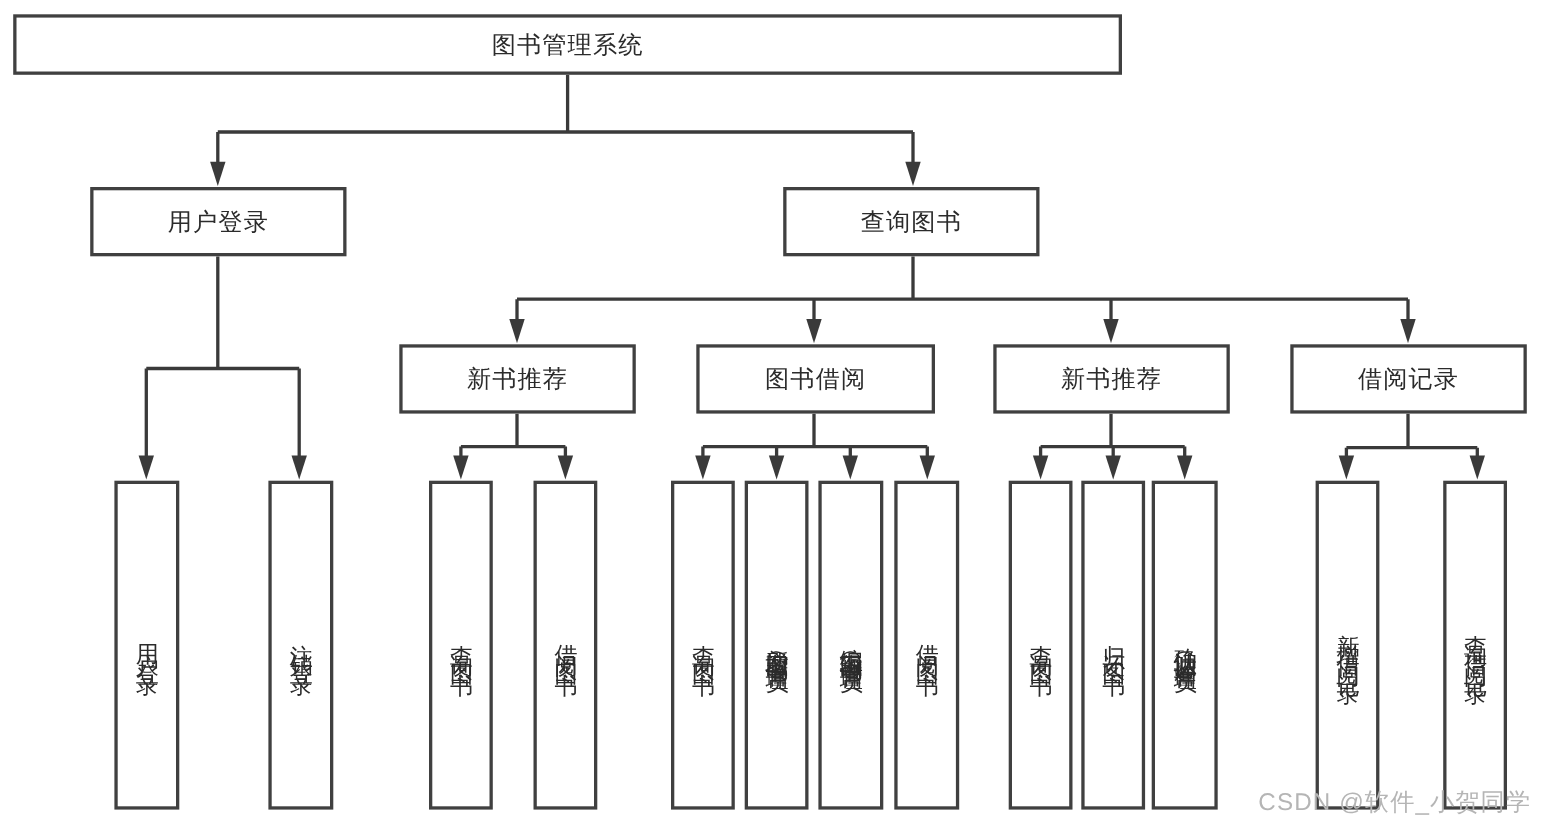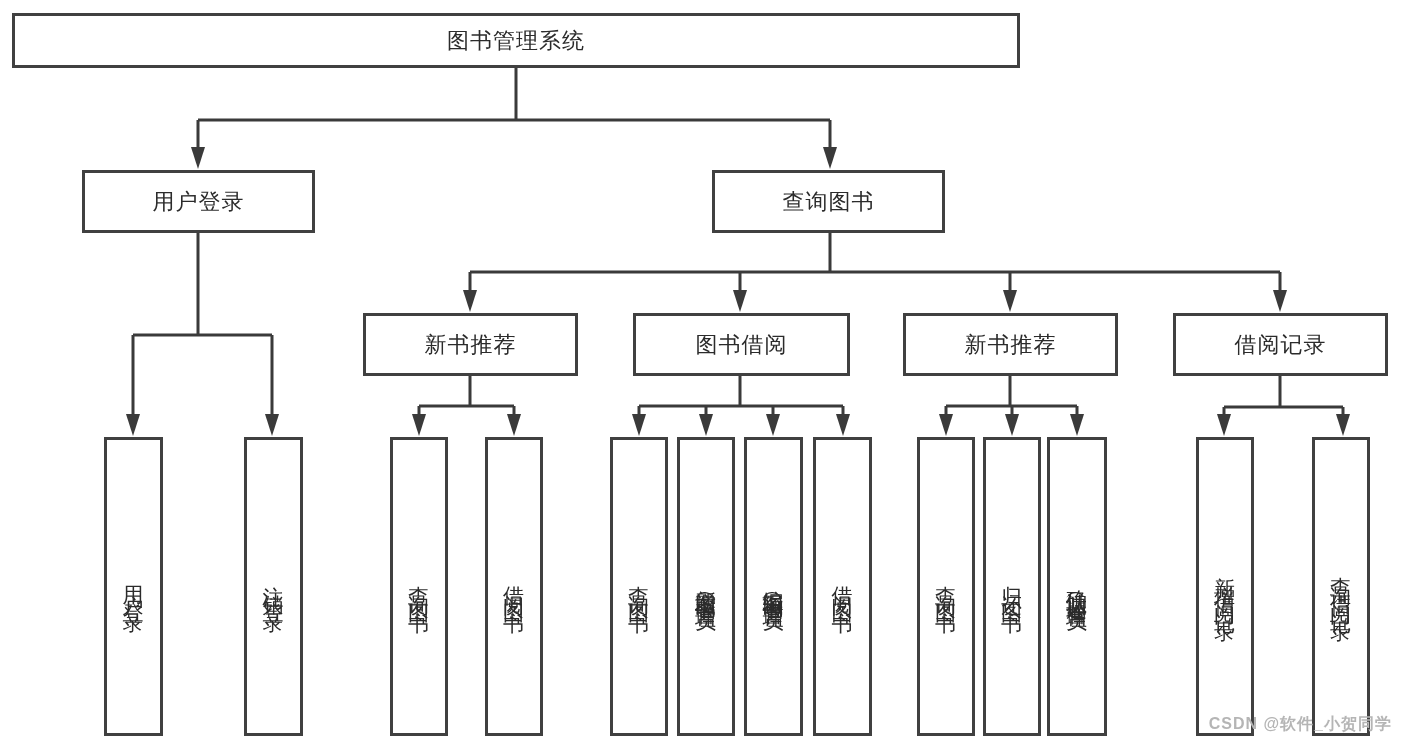--- a/index.html
+++ b/index.html
@@ -31,25 +31,24 @@
     letter-spacing:9px;
     font-size:21px;
     line-height:1;
   }
   .vnode.dense{letter-spacing:3px;}
   #watermark{
     position:absolute;
     z-index:3;
     right:13px;
     top:714px;
-    font-size:16px;
+    font-size:22px;
     color:#b5b5b5;
     letter-spacing:1px;
     white-space:nowrap;
-    font-weight:bold;
   }
 </style>
 </head>
 <body>
 
 <div id="stage">
 
   <svg id="wires" width="1405" height="747" viewBox="0 0 1405 747">
     <g stroke="#3a3a3a" stroke-width="3" fill="none">
 

